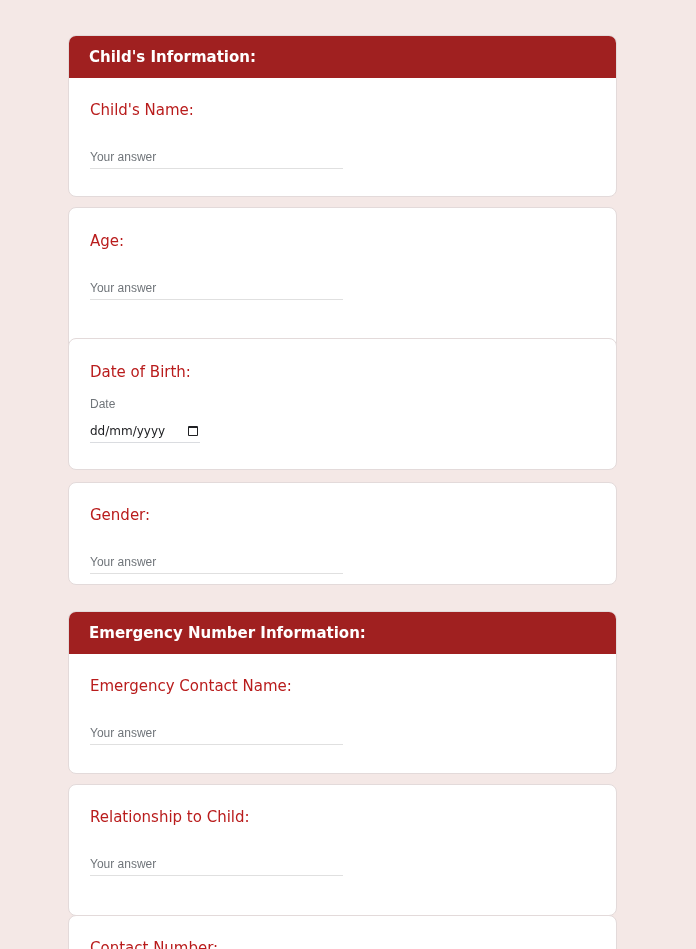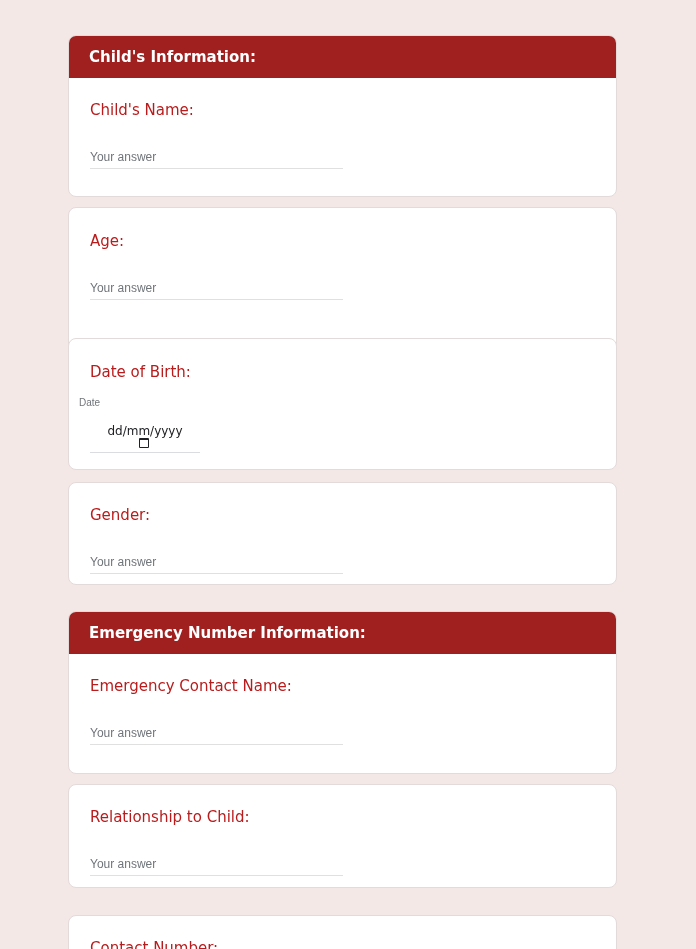--- a/index.html
+++ b/index.html
@@ -2,58 +2,58 @@
 <html><head>
 <meta charset="utf-8">
 <style>
   html, body { margin:0; padding:0; }
   body { width:696px; height:949px; background:#f4e8e6; overflow:hidden; font-family:"Liberation Sans", sans-serif; position:relative; }
   .card { position:absolute; left:68px; width:549px; background:#fff; border:1px solid #e3dada; border-radius:8px; box-sizing:border-box; overflow:hidden;margin-top:25px; }
   .sec-head { background:#a02020; height:42px; display:flex; align-items:center; padding-left:20px; color:#fff; font-weight:bold; font-size:15px; font-family:"DejaVu Sans", sans-serif; }
   .q { position:absolute; left:21px; font-size:15px; color:#b91c1c; font-family:"DejaVu Sans", sans-serif; }
   .ans { position:absolute; left:21px; width:253px; border:none; border-bottom:1px solid #e0e0e0; font-size:12px; color:#70757a; padding:0 0 4px 0; font-family:"Liberation Sans", sans-serif; background:transparent; outline:none; }
   .ans::placeholder { color:#70757a; }
-  .date-lbl { position:absolute; left:10px; font-size:10px; color:#70757a; }
+  .date-lbl { position:absolute; left:21px; font-size:12px; color:#70757a; }
   .date-box { position:absolute; left:21px; width:110px; border-bottom:1px solid #dadce0; font-size:12px; color:#202124; padding-bottom:4px; display:flex; justify-content:space-between; align-items:center; font-family:"DejaVu Sans", sans-serif; }
   .cal { width:8px; height:7px; border:1.5px solid #202124; border-top-width:2.5px; border-radius:1px; margin-right:2px; }
 </style>
 </head>
 <body>
 
 <div class="card" style="top:10px;height:162px;">
   <div class="sec-head">Child's Information:</div>
   <div class="q" style="top:65px;">Child's Name:</div>
   <input class="ans" style="top: 114px;" placeholder="Your answer">
 </div>
 
 <div class="card" style="top:182px;height:144px;">
   <div class="q" style="top:24px;">Age:</div>
   <input class="ans" style="top: 73px;" placeholder="Your answer">
 </div>
 
 <div class="card" style="top:313px;height:132px;">
   <div class="q" style="top:24px;">Date of Birth:</div>
   <div class="date-lbl" style="top:58px;">Date</div>
-  <div class="date-box" style="top:85px;flex-direction:column;">
+  <div class="date-box" style="top:85px;">
     <span>dd/mm/yyyy</span>
     <span class="cal"></span>
   </div>
 </div>
 
 <div class="card" style="top:457px;height:103px;">
   <div class="q" style="top:23px;">Gender:</div>
   <input class="ans" style="top: 72px;" placeholder="Your answer">
 </div>
 
 <div class="card" style="top:586px;height:163px;">
   <div class="sec-head">Emergency Number Information:</div>
   <div class="q" style="top:65px;">Emergency Contact Name:</div>
   <input class="ans" style="top: 114px;" placeholder="Your answer">
 </div>
 
-<div class="card" style="top:759px;height:104px;">
+<div class="card" style="top:759px;height:132px;">
   <div class="q" style="top:23px;">Relationship to Child:</div>
   <input class="ans" style="top: 72px;" placeholder="Your answer">
 </div>
 
 <div class="card" style="top:890px;height:80px;">
   <div class="q" style="top:23px;">Contact Number:</div>
 </div>
 
 </body></html>

